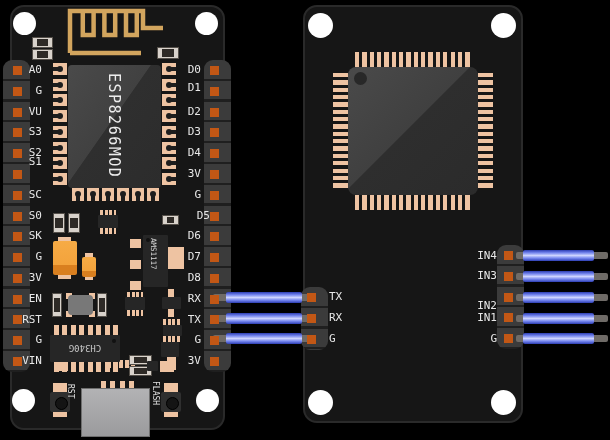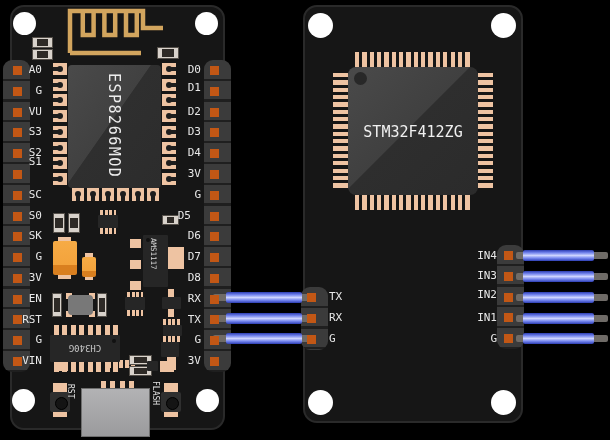--- a/index.html
+++ b/index.html
@@ -185,21 +185,21 @@
   <div class="plabel tr" style="left:2px;top:334px;">G</div>
   <div class="plabel tr" style="left:2px;top:355px;">VIN</div>
 
   <div class="plabel tr" style="left:161px;top:64px;">D0</div>
   <div class="plabel tr" style="left:161px;top:82px;">D1</div>
   <div class="plabel tr" style="left:161px;top:106px;">D2</div>
   <div class="plabel tr" style="left:161px;top:126px;">D3</div>
   <div class="plabel tr" style="left:161px;top:147px;">D4</div>
   <div class="plabel tr" style="left:161px;top:168px;">3V</div>
   <div class="plabel tr" style="left:161px;top:189px;">G</div>
-  <div class="plabel tr" style="left:151px;top:210px;">D5</div>
+  <div class="plabel tr" style="left:170px;top:210px;">D5</div>
   <div class="plabel tr" style="left:161px;top:230px;">D6</div>
   <div class="plabel tr" style="left:161px;top:251px;">D7</div>
   <div class="plabel tr" style="left:161px;top:272px;">D8</div>
   <div class="plabel tr" style="left:161px;top:293px;">RX</div>
   <div class="plabel tr" style="left:161px;top:314px;">TX</div>
   <div class="plabel tr" style="left:161px;top:334px;">G</div>
   <div class="plabel tr" style="left:161px;top:355px;">3V</div>
 
   <div class="board" style="left:303px;top:5px;width:220px;height:418px;"></div>
 
@@ -208,33 +208,32 @@
   <div class="hole" style="left:307.5px;top:389.5px;width:25px;height:25px;"></div>
   <div class="hole" style="left:490.5px;top:389.5px;width:25px;height:25px;"></div>
 
   <div class="pinrow-h" style="left:355px;top:52px;width:118px;"></div>
   <div class="pinrow-h" style="left:355px;top:195px;width:118px;"></div>
   <div class="pinrow-v" style="left:333px;top:73px;height:118px;"></div>
   <div class="pinrow-v" style="left:478px;top:73px;height:118px;"></div>
 
   <div class="chip" style="left:348px;top:67px;width:130px;height:128px;border-radius:8px;"></div>
   <div class="abs" style="left:353.5px;top:71.5px;width:13px;height:13px;border-radius:50%;background:#282828;z-index:4;"></div>
-  <div class="abs" style="left:348px;top:124px;width:130px;height:16px;font-size:15px;line-height:16px;color:#f0f0f0;text-align:center;z-index:4;">STM32F412ZG</div>
 
   <div class="strip" style="left:301px;top:286.5px;height:63px;"></div>
   <div class="padcol" style="left:306.5px;top:292.8px;height:51px;"></div>
   <div class="plabel tl" style="left:329px;top:291px;width:30px;">TX</div>
   <div class="plabel tl" style="left:329px;top:312px;width:30px;">RX</div>
   <div class="plabel tl" style="left:329px;top:333px;width:30px;">G</div>
 
   <div class="strip" style="left:497px;top:245px;height:104px;"></div>
   <div class="padcol" style="left:504px;top:251px;height:93px;"></div>
   <div class="plabel tr" style="left:457px;top:250px;">IN4</div>
   <div class="plabel tr" style="left:457px;top:270px;">IN3</div>
-  <div class="plabel tr" style="left:457px;top:289px;">IN2</div>
+  <div class="plabel tr" style="left:457px;top:300px;">IN2</div>
   <div class="plabel tr" style="left:457px;top:312px;">IN1</div>
   <div class="plabel tr" style="left:457px;top:333px;">G</div>
 
   <div class="wireg" style="left:213px;top:293.8px;width:100px;"></div>
   <div class="wireb" style="left:226px;top:291.8px;width:76px;"></div>
   <div class="wireg" style="left:213px;top:314.6px;width:100px;"></div>
   <div class="wireb" style="left:226px;top:312.6px;width:76px;"></div>
   <div class="wireg" style="left:213px;top:335.4px;width:100px;"></div>
   <div class="wireb" style="left:226px;top:333.4px;width:76px;"></div>
 

